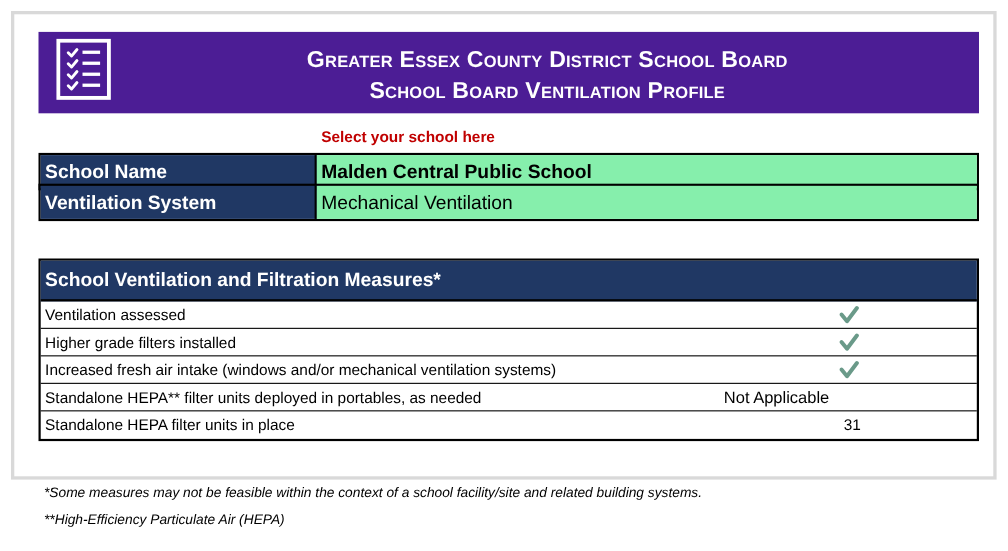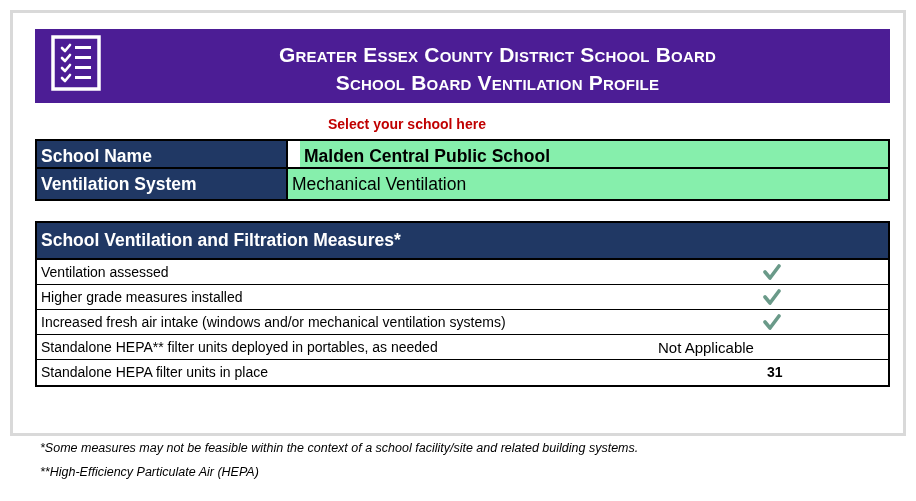--- a/index.html
+++ b/index.html
@@ -8,42 +8,42 @@
     .frame { position: absolute; left: 10px; top: 10px; width: 890px; height: 420px;
              border: 3px solid #d9d9d9; background: #fff; box-sizing: content-box; }
     .banner { position: absolute; left: 35px; top: 29px; width: 855px; height: 74px;
               background: #4c1d95; }
     .banner-icon { position: absolute; left: 16px; top: 6px; width: 50px; height: 56px; }
     .banner-title { position: absolute; left: 0; right: 0; top: 12px; text-align: center;
                     color: #ffffff; font-weight: bold; font-variant: small-caps;
                     font-size: 21px; line-height: 28px; padding-left: 70px; }
     .banner-title div { letter-spacing: 0.2px; }
     .select-hint { position: absolute; left: 292px; top: 116px; color: #c00000;
-                   font-weight: bold; font-size: 14px; margin-left: 36px; }
+                   font-weight: bold; font-size: 14px; }
     .info-row { position: absolute; left: 35px; width: 855px; height: 34px;
                 border: 2px solid #000; box-sizing: border-box; display: flex; }
     .info-label { width: 251px; background: #203864; color: #fff; font-weight: bold;
                   font-size: 17.5px; line-height: 30px; padding-left: 4px;
                   box-sizing: border-box; border-right: 2px solid #000; }
     .info-value { flex: 1; background: #86efac; font-size: 17.5px; line-height: 30px;
                   padding-left: 4px; }
     .info-value.bold { font-weight: bold; }
-    .measures { position: absolute; left: 35px; top: 221px; width: 855px;
+    .measures { position: absolute; left: 35px; top: 235px; width: 855px;
                 border: 2px solid #000; box-sizing: border-box; }
     .measures-header { background: #203864; color: #fff; font-weight: bold; font-size: 17.5px;
                        height: 35px; line-height: 35px; padding-left: 4px;
                        border-bottom: 2px solid #000; }
     .m-row { display: flex; height: 25px; border-bottom: 1.5px solid #000; box-sizing: border-box;
              font-size: 14px; line-height: 24px; }
     .m-row:last-child { border-bottom: none; }
     .m-label { width: 560px; padding-left: 4px; }
     .m-value { flex: 1; position: relative; }
     .m-value .check { position: absolute; left: 162px; top: 3px; width: 18px; height: 18px; }
     .m-value .text { position: absolute; left: 57px; top: 1px; font-size: 15px; }
-    .m-value .num { position: absolute; left: 166px; top: 0px; font-size: 14px; font-weight: bold; }
+    .m-value .num { position: absolute; left: 166px; top: 0px; font-size: 14px; }
     .footnote { position: absolute; left: 40px; font-size: 12.5px; font-style: italic;
                 color: #000; }
   </style>
 </head>
 <body>
 
 <div class="frame"></div>
 
 <div class="banner">
   <svg class="banner-icon" viewBox="0 0 50 56">
@@ -62,21 +62,21 @@
     </g>
   </svg>
   <div class="banner-title">
     <div>Greater Essex County District School Board</div>
     <div>School Board Ventilation Profile</div>
   </div>
 </div>
 
 <div class="select-hint">Select your school here</div>
 
-<div class="info-row" style="top:139px;gap:12px;">
+<div class="info-row" style="top:139px;">
   <div class="info-label">School Name</div>
   <div class="info-value bold">Malden Central Public School</div>
 </div>
 
 <div class="info-row" style="top:167px;">
   <div class="info-label">Ventilation System</div>
   <div class="info-value">Mechanical Ventilation</div>
 </div>
 
 <div class="measures">
@@ -85,21 +85,21 @@
   <div class="m-row">
     <div class="m-label">Ventilation assessed</div>
     <div class="m-value">
       <svg class="check" viewBox="0 0 18 18">
         <polyline points="2,9 7,15 16,3" fill="none" stroke="#6a9a89" stroke-width="3.6" stroke-linecap="round" stroke-linejoin="round"></polyline>
       </svg>
     </div>
   </div>
 
   <div class="m-row">
-    <div class="m-label">Higher grade measures installed</div>
+    <div class="m-label">Higher grade filters installed</div>
     <div class="m-value">
       <svg class="check" viewBox="0 0 18 18">
         <polyline points="2,9 7,15 16,3" fill="none" stroke="#6a9a89" stroke-width="3.6" stroke-linecap="round" stroke-linejoin="round"></polyline>
       </svg>
     </div>
   </div>
 
 
   <div class="m-row">
     <div class="m-label">Increased fresh air intake (windows and/or mechanical ventilation systems)</div>

